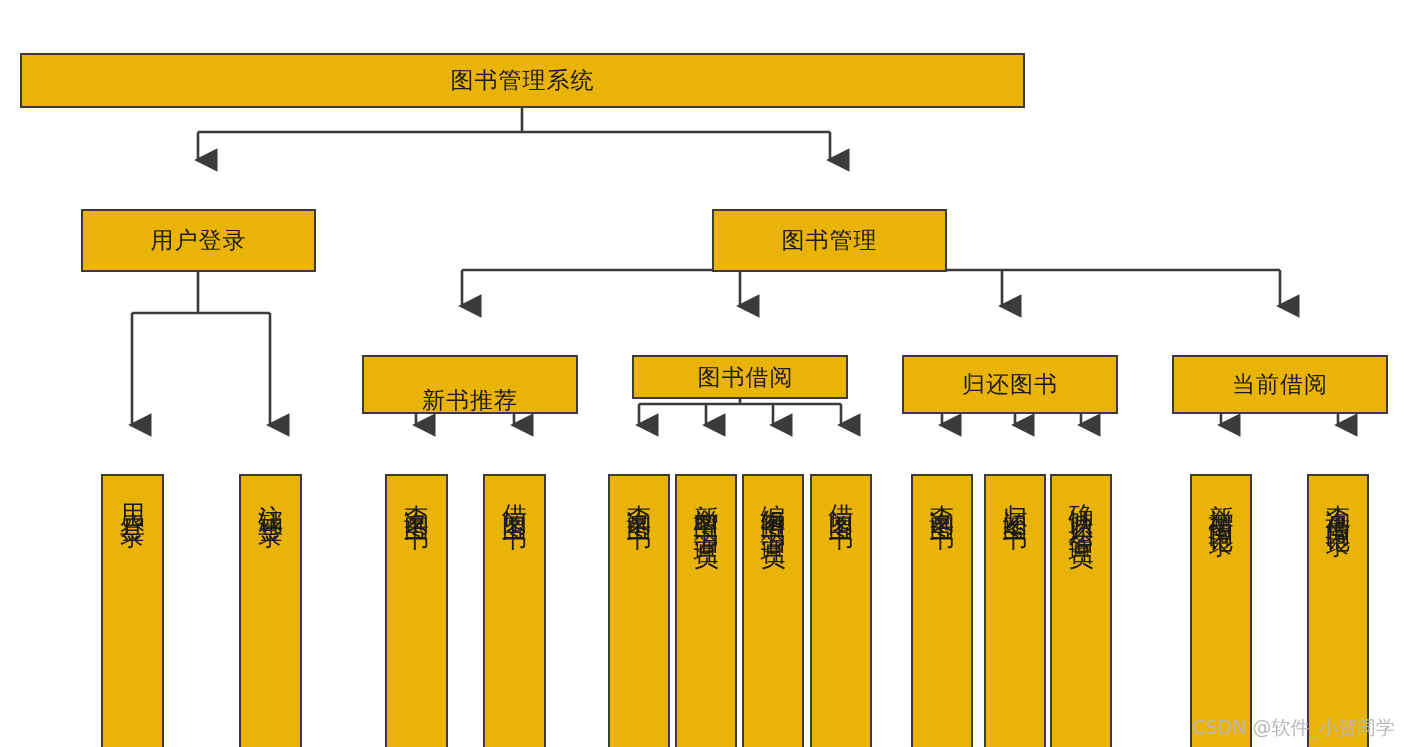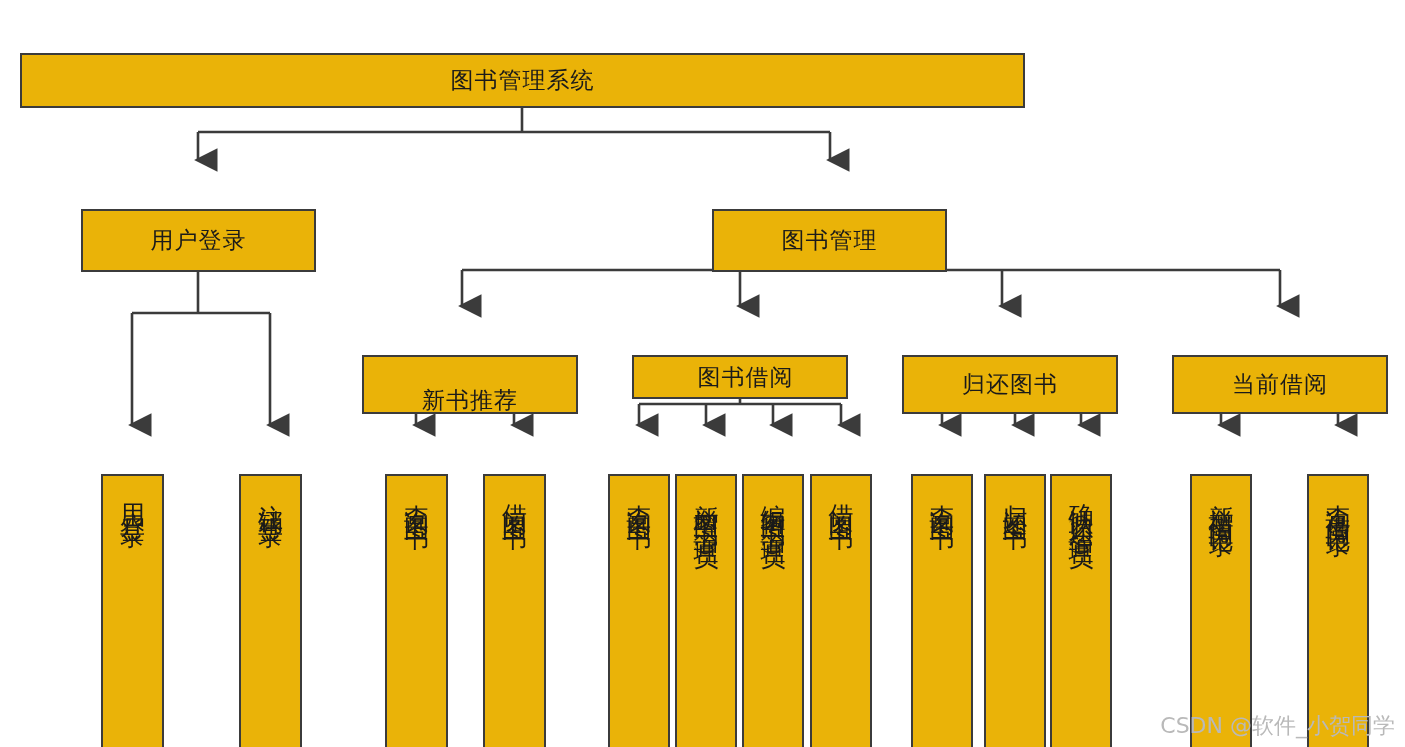--- a/index.html
+++ b/index.html
@@ -36,21 +36,21 @@
     writing-mode:vertical-rl;
     text-orientation:upright;
     font-size:25px;
     letter-spacing:7px;
     line-height:1.0;
   }
   .leaf.tall .lbl{letter-spacing:6px;}
   .watermark{
     position:absolute;
     right:10px;bottom:6px;
-    font-size:22px;
+    font-size:19px;
     color:#b9b9b9;
     white-space:pre;
     pointer-events:none;
   }
 </style>
 </head>
 <body>
 
 <div id="stage">
 

